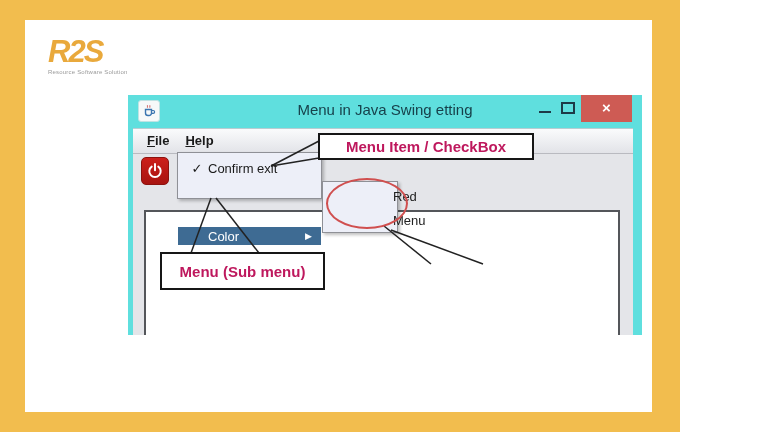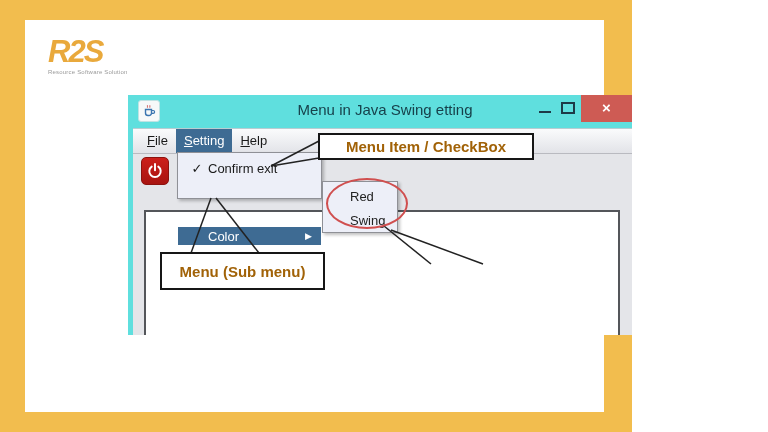--- a/index.html
+++ b/index.html
@@ -1,19 +1,19 @@
 <!DOCTYPE html>
 <html style="--frame-orange: #F2BD4E; --titlebar-cyan: #5FDFDE; --close-red: #CE5B54; --menu-highlight-blue: #3E6B93; --annotation-red: #D04F4F; --logo-orange: #E9A93C; --power-red: #CC1F1A;"><head>
 <meta charset="utf-8">
 <style>
   * { margin:0; padding:0; box-sizing:border-box; }
   html,body { width:768px; height:432px; }
   body { font-family:"Liberation Sans", sans-serif; }
 
-  .page { position:relative; width:632px; height:432px;
+  .page { position:relative; width:680px; height:432px;
           background: var(--frame-orange, #F2BD4E); overflow:hidden; }
   .stage { position:absolute; left:25px; top:20px; right:28px; bottom:20px;
            background:#fff; z-index:0; }
 
   
   .brand { position:absolute; left:48px; top:36px; z-index:1; }
   .brand-text { font-size:31px; font-weight:bold; font-style:italic;
                 letter-spacing:-2px; color:var(--logo-orange,#E9A93C); line-height:1; }
   .brand-tagline { font-size:6px; color:#9a9a9a; margin-top:2px; letter-spacing:.2px; }
 
@@ -37,21 +37,21 @@
                color:#fff; font-size:15px; font-weight:bold; text-align:center;
                line-height:26px; }
 
   .client { position:absolute; left:5px; right:9px; top:33px; bottom:0;
             background:#e4e5e9; border-top:1px solid #b9cdd2; }
 
   .menubar { position:relative; height:25px;
              background:linear-gradient(#fafbfc,#e2e3e8);
              border-bottom:1px solid #b9bac0; padding-left:6px;
              display:flex; align-items:stretch; }
-  .menu-item { font-size:13px; color:#1a1a1a; padding:4px 8px 3px 8px; cursor:default; }
+  .menu-item { font-size:13px; color:#1a1a1a; padding:4px 8px 3px 8px; cursor:default;font-weight:bold; }
   .menu-item.selected { background:var(--menu-highlight-blue,#3E6B93); color:#fff; }
 
   .toolbar { position:relative; height:36px; }
   .power-btn { position:absolute; left:8px; top:3px; width:28px; height:28px;
                background:linear-gradient(var(--power-red,#CC1F1A),#a81410);
                border:1px solid #8c120e; border-radius:5px;
                display:flex; align-items:center; justify-content:center; }
 
   .content-panel { position:absolute; left:11px; right:13px; top:81px; bottom:0;
                    background:#fff; border:2px solid #54565a; border-bottom:none; }
@@ -62,32 +62,32 @@
               box-shadow:2px 2px 3px rgba(0,0,0,.25); padding-top:2px; }
   .dd-row { position:relative; height:26px; font-size:13px; color:#1a1a1a;
             display:flex; align-items:center; }
   .dd-check { position:absolute; left:11px; width:16px; text-align:center; font-size:13px; }
   .dd-label { margin-left:30px; }
   .dd-row.highlight { height:18px; background:var(--menu-highlight-blue,#3E6B93); color:#fff;margin-top:46px; }
   .dd-arrow { position:absolute; right:9px; font-size:9px; line-height:1; }
 
   .submenu { position:absolute; left:322px; top:181px; width:76px; height:52px;
              background:#edeff8; border:1px solid #8f9096; z-index:3;
-             box-shadow:2px 2px 3px rgba(0,0,0,.25); padding-top:2px; }
+             box-shadow:2px 2px 3px rgba(0,0,0,.25); padding-top:2px;padding-left:43px; }
   .sm-row { height:24px; font-size:13px; color:#222; display:flex; align-items:center;
             padding-left:27px; }
 
   
   .lines-svg { position:absolute; left:0; top:0; width:768px; height:432px;
                z-index:5; pointer-events:none; }
   .ellipse { position:absolute; left:326px; top:178px; width:82px; height:51px;
              border:2px solid var(--annotation-red,#D04F4F); border-radius:50%;
              z-index:6; pointer-events:none; }
   .callout { position:absolute; background:#fff; border:2px solid #161616; z-index:7;
-             font-size:15px; font-weight:bold; color:#a16207;
+             font-size:15px; font-weight:bold; color:#be185d;
              display:flex; align-items:center; justify-content:center; white-space:nowrap; }
   .callout-checkbox { left:318px; top:133px; width:216px; height:27px; }
   .callout-submenu  { left:160px; top:252px; width:165px; height:38px; }
   .callout-radio    { left:395px; top:263px; width:226px; height:35px; }
 </style>
 </head>
 <body>
 
 <div class="page">
   <div class="stage"></div>
@@ -118,23 +118,20 @@
           <span>×</span>
         </div>
       </div>
     </div>
 
     <div class="client">
       <div class="menubar">
         <div class="menu-item">
           <span class="mnemonic"><u>F</u>ile</span>
         </div>
-        <div class="menu-item selected">
-          <span class="mnemonic"><u>S</u>etting</span>
-        </div>
         <div class="menu-item">
           <span class="mnemonic"><u>H</u>elp</span>
         </div>
       </div>
 
       <div class="toolbar">
         <div class="power-btn">
           <svg width="18" height="18" viewBox="0 0 24 24">
             <path d="M7.6 6.2 A7.6 7.6 0 1 0 16.4 6.2" fill="none" stroke="#fff" stroke-width="2.6" stroke-linecap="round"></path>
             <path d="M12 2.6 L12 11" fill="none" stroke="#fff" stroke-width="2.6" stroke-linecap="round"></path>
@@ -155,21 +152,21 @@
       <span class="dd-label">Color</span>
       <span class="dd-arrow">▶</span>
     </div>
   </div>
 
   <div class="submenu">
     <div class="sm-row">
       <span>Red</span>
     </div>
     <div class="sm-row">
-      <span>Swing</span>
+      <span>Menu</span>
     </div>
   </div>
 
   <svg class="lines-svg">
     <g stroke="#222" stroke-width="1.5" fill="none">
       <path d="M319 141 L271 166"></path>
       <path d="M319 158 L271 166"></path>
       <path d="M191 253 L211 198"></path>
       <path d="M259 253 L216 198"></path>
       <path d="M431 264 L384 226"></path>

